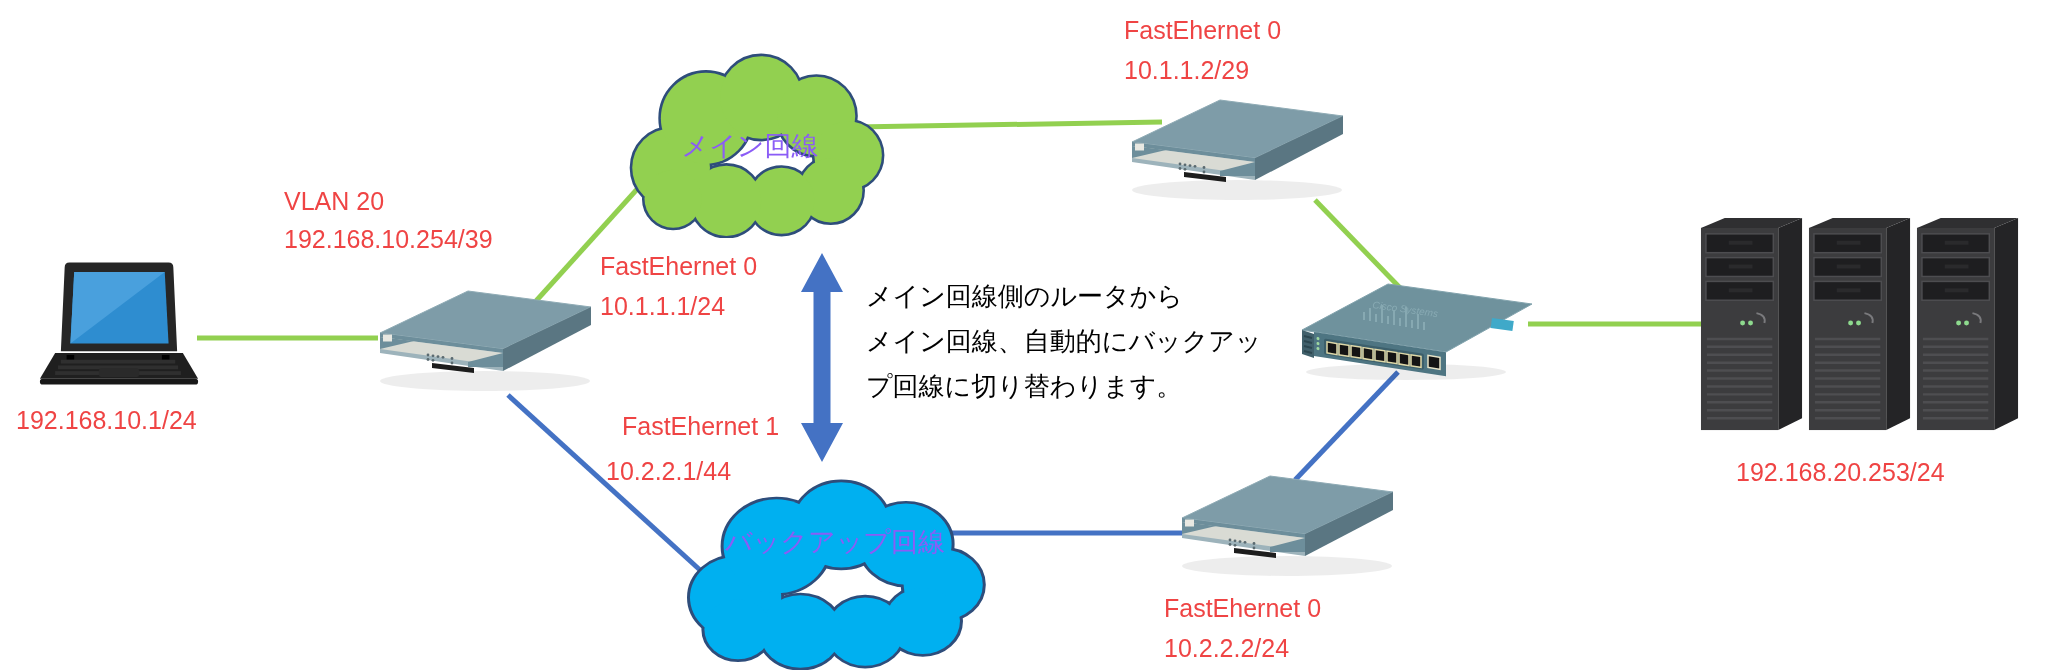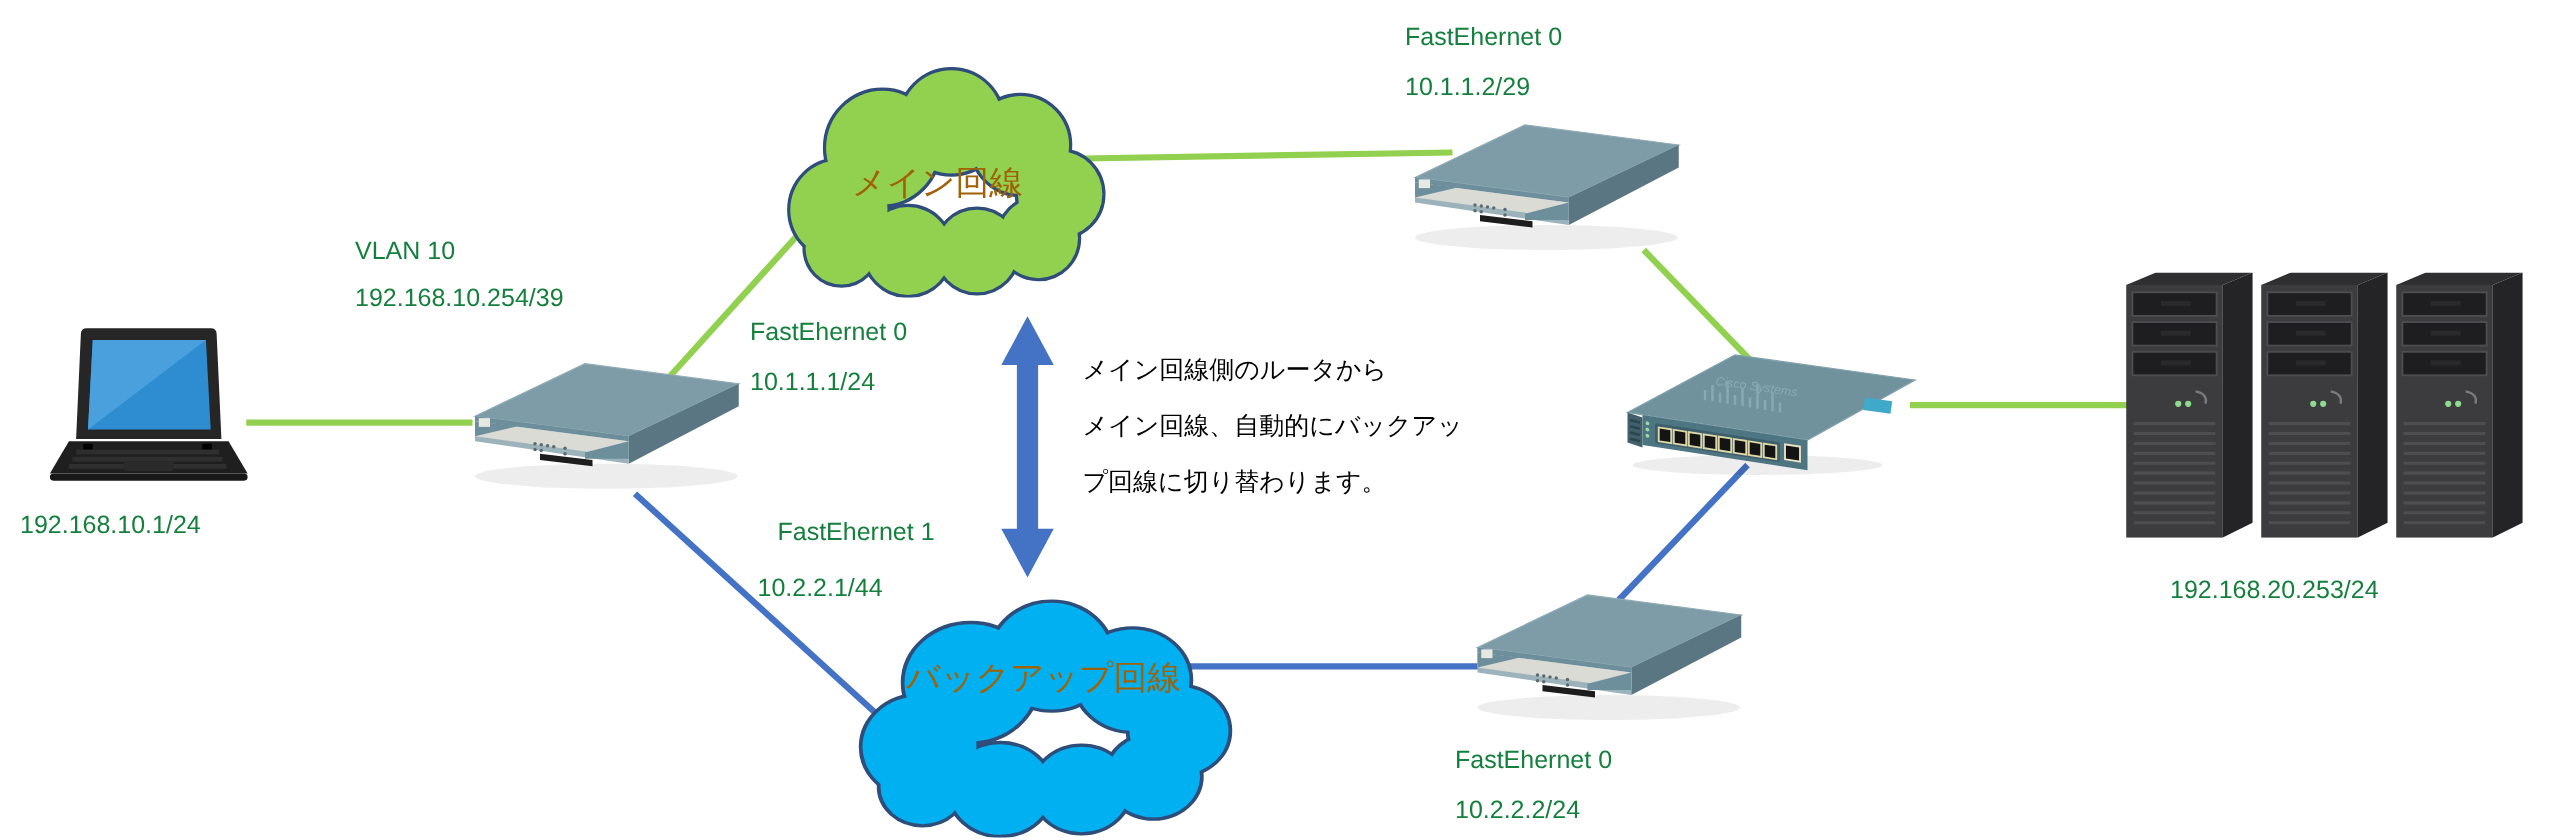--- a/index.html
+++ b/index.html
@@ -1,22 +1,22 @@
 <!DOCTYPE html>
 <html><head>
 <meta charset="utf-8">
 <style>
   html,body{margin:0;padding:0;background:#ffffff;}
   .canvas{position:relative;width:2048px;height:672px;background:#ffffff;overflow:hidden;
           font-family:"Liberation Sans",sans-serif;color:#000;}
   .abs{position:absolute;}
-  .lbl{position:absolute;color:#15803d;font-size:20px;line-height:40px;white-space:nowrap;}
+  .lbl{position:absolute;color:#ef4444;font-size:25px;line-height:40px;white-space:nowrap;}
   .lbl .ln{white-space:nowrap;}
-  .cloud-label{position:absolute;font-size:27px;color:#a16207;text-align:center;white-space:nowrap;}
-  .annotation{position:absolute;left:866px;top:274px;font-size:20px;line-height:45px;color:#000;}
+  .cloud-label{position:absolute;font-size:27px;color:#8b5cf6;text-align:center;white-space:nowrap;}
+  .annotation{position:absolute;left:866px;top:274px;font-size:26px;line-height:45px;color:#000;}
   svg{display:block;}
 </style>
 </head>
 <body>
 
 <div class="canvas">
 
   <svg class="abs" style="left:0;top:0" width="2048" height="672" viewBox="0 0 2048 672">
     <line x1="197" y1="338" x2="378" y2="338" stroke="#92d050" stroke-width="5"></line>
     <line x1="536" y1="301" x2="668" y2="155" stroke="#92d050" stroke-width="5"></line>
@@ -312,21 +312,21 @@
         <line x1="6" y1="186" x2="72" y2="186"></line>
           <line x1="6" y1="194" x2="72" y2="194"></line>
         <line x1="6" y1="202" x2="72" y2="202"></line>
       </g>
     </svg>
   </div>
 
   <div class="lbl" style="left:16px;top:400px">192.168.10.1/24</div>
 
   <div class="lbl" style="left:284px;top:182px;line-height:38px">
-    <div class="ln">VLAN 10</div>
+    <div class="ln">VLAN 20</div>
     <div class="ln">192.168.10.254/39</div>
   </div>
 
   <div class="lbl" style="left:600px;top:246px">
     <div class="ln">FastEhernet 0</div>
     <div class="ln">10.1.1.1/24</div>
   </div>
 
   <div class="lbl" style="left:622px;top:406px">FastEhernet 1</div>
   <div class="lbl" style="left:606px;top:451px">10.2.2.1/44</div>

